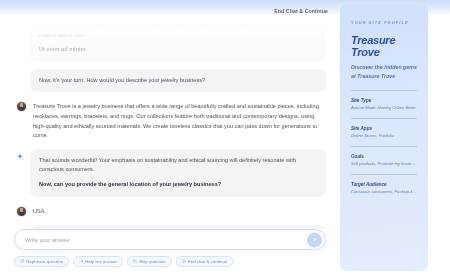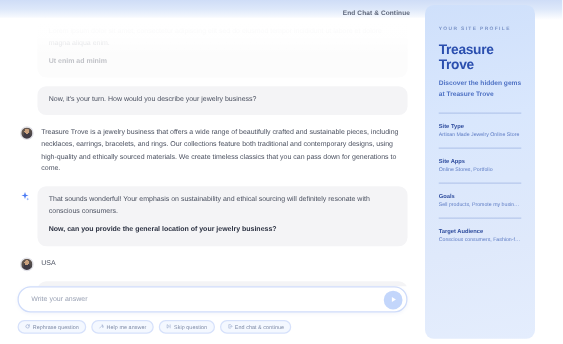--- a/index.html
+++ b/index.html
@@ -128,21 +128,21 @@
     font-size: 4.3px; letter-spacing: .05px;
     color: #6b7siz; color: #7d8aa6;
     white-space: nowrap; cursor: pointer;
   }
   .chip svg { width: 4.2px; height: 4.2px; flex: 0 0 4.2px; }
 
   
   .profile-col {
     width: 92px; height: 275px;
     padding: 4px 4px 4px 0;
-    position: relative; z-index: 3;
+    position: relative; z-index: 3; font-style: italic;
   }
   .profile-card {
     width: 100%; height: 100%;
     border-radius: 7px;
     background: linear-gradient(170deg, #cfe0fb 0%, #d9e7fd 35%, #dfe9fb 72%, #e4edfd 100%);
     padding: 16px 11px 10px 11px;
     overflow: hidden;
   }
   .kicker {
     font-size: 3.9px; letter-spacing: 1.1px; font-weight: 700;

